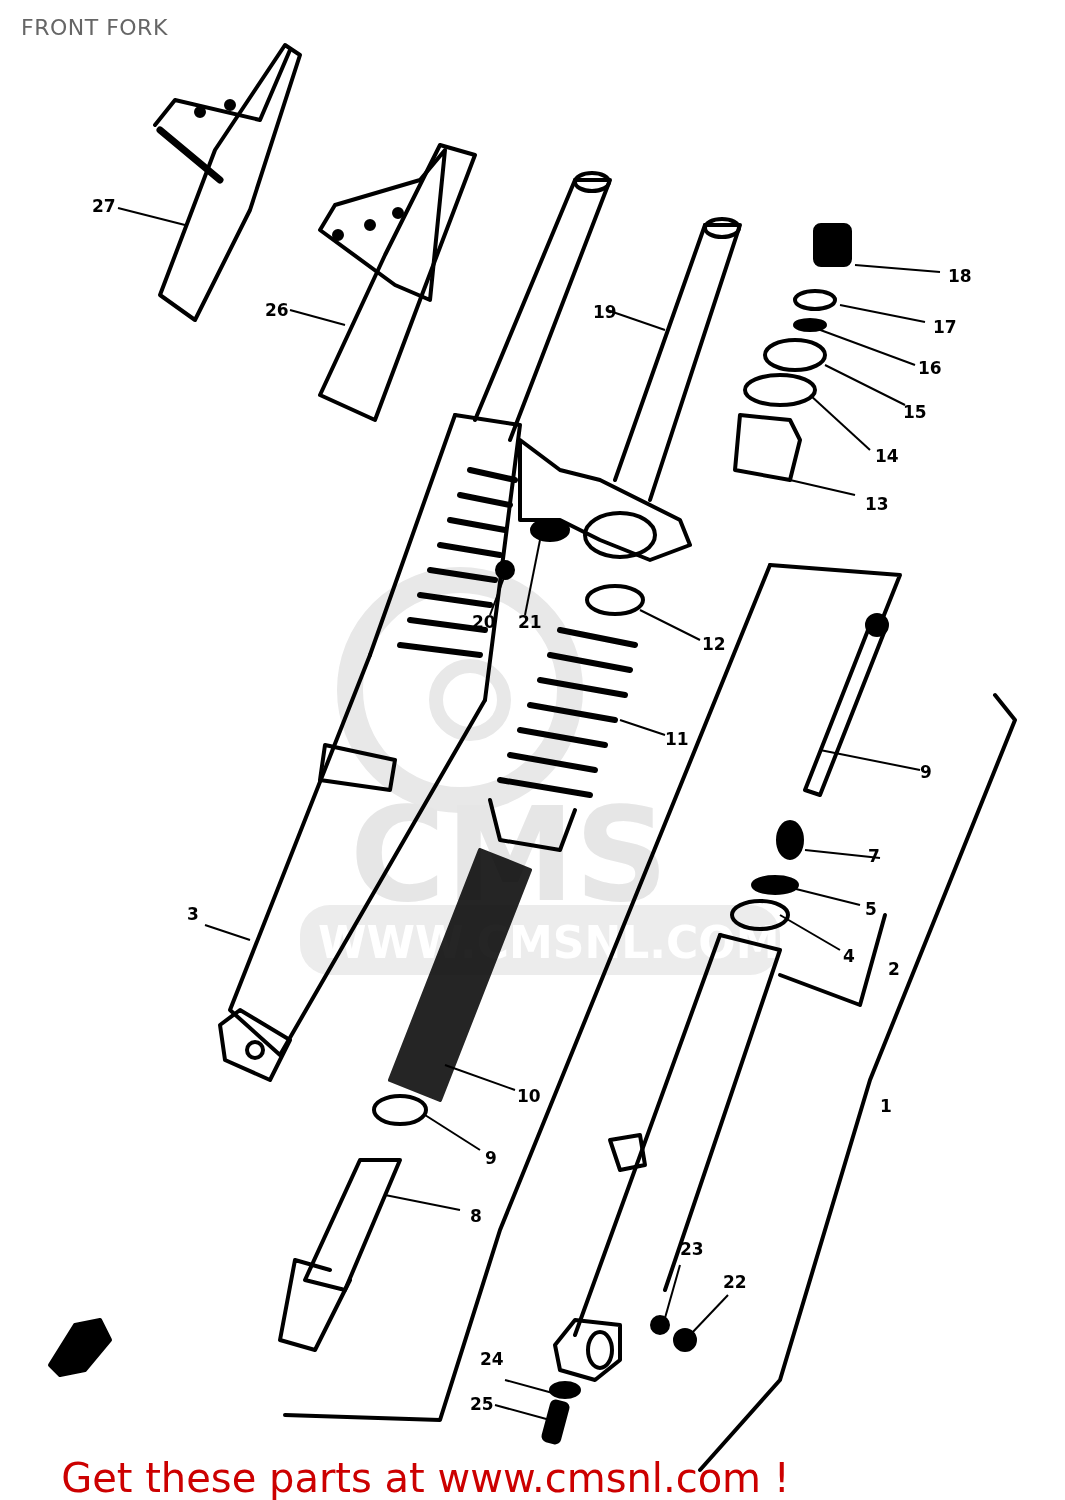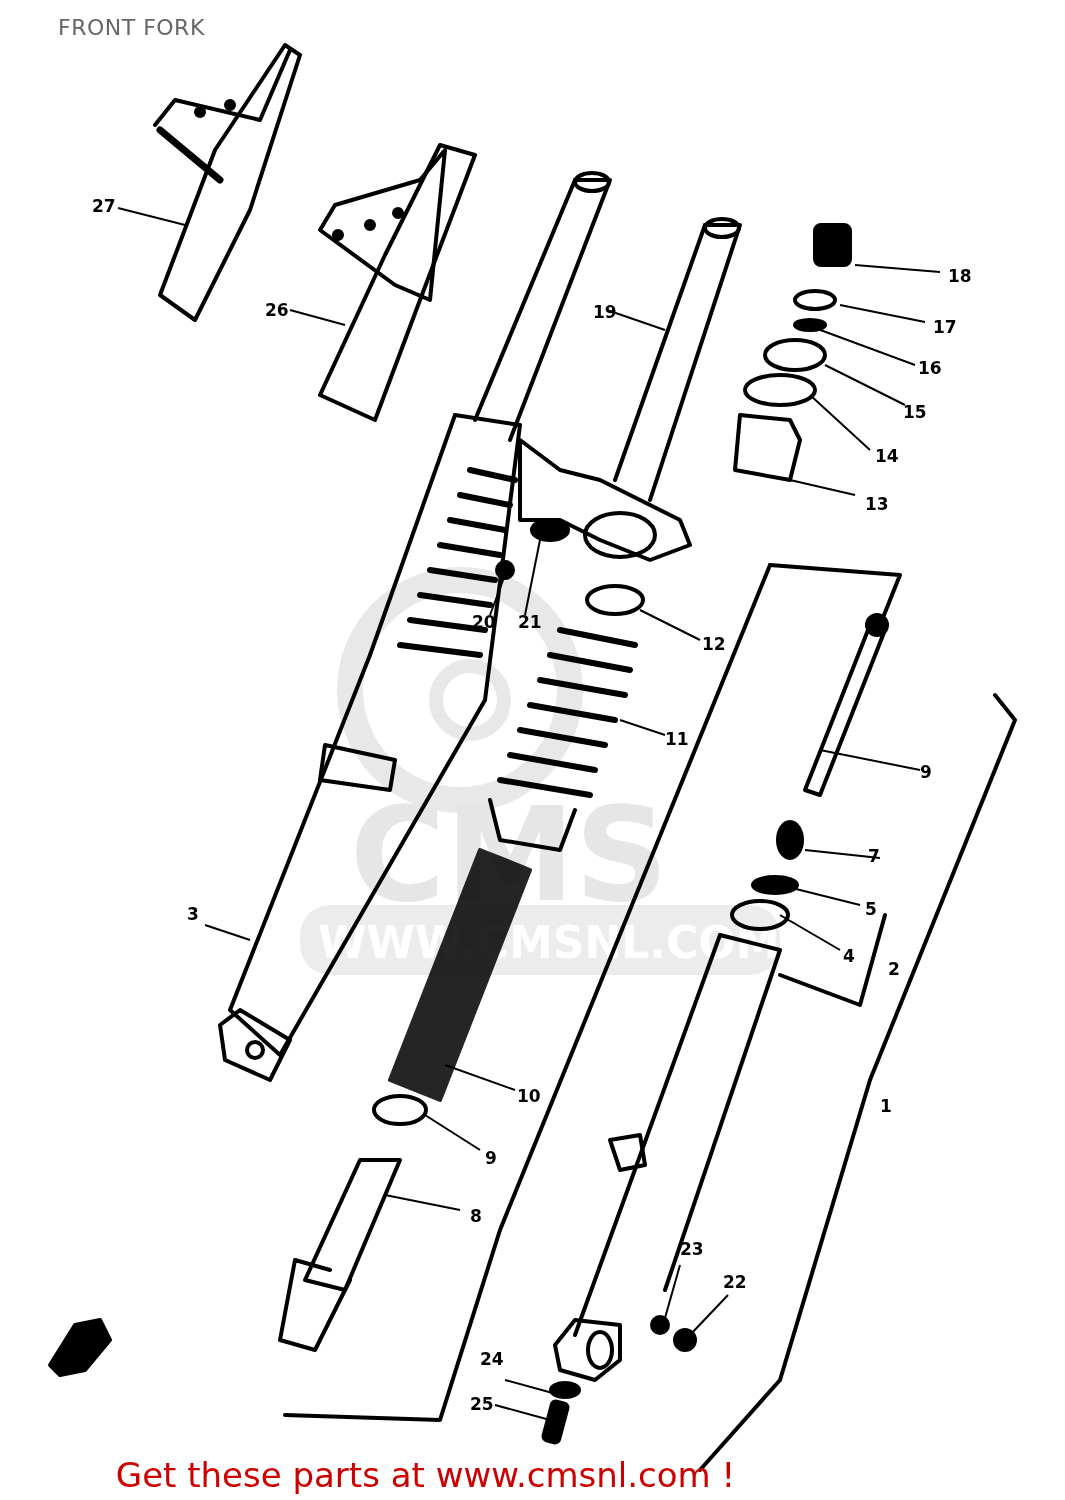--- a/index.html
+++ b/index.html
@@ -1,19 +1,19 @@
 <!DOCTYPE html>
 <html><head>
 <meta charset="utf-8">
 <style>
   html,body{margin:0;padding:0;background:#fff;}
   body{width:1065px;height:1500px;position:relative;overflow:hidden;font-family:"DejaVu Sans",sans-serif;}
-  .page-title{position:absolute;left:21px;top:15px;font-size:22px;color:#666;letter-spacing:0.5px;font-family:"DejaVu Sans",sans-serif;margin-left:37px;}
+  .page-title{position:absolute;left:21px;top:15px;font-size:22px;color:#666;letter-spacing:0.5px;font-family:"DejaVu Sans",sans-serif;}
   .diagram{position:absolute;left:0;top:0;width:1065px;height:1500px;}
-  .footer-link{position:absolute;left:0;width:851px;top:1455px;text-align:center;font-size:34px;color:#cc0000;font-family:"DejaVu Sans",sans-serif;text-decoration:none;}
+  .footer-link{position:absolute;left:0;width:851px;top:1455px;text-align:center;font-size:40px;color:#cc0000;font-family:"DejaVu Sans",sans-serif;text-decoration:none;}
   .lbl{font-family:"DejaVu Sans",sans-serif;font-weight:bold;font-size:17px;fill:#000;}
   .wm{font-family:"DejaVu Sans",sans-serif;font-weight:bold;fill:#e6e6e6;}
 </style>
 </head>
 <body>
 
 <div class="page-title">FRONT FORK</div>
 
 <svg class="diagram" viewBox="0 0 1065 1500" xmlns="http://www.w3.org/2000/svg">
 

